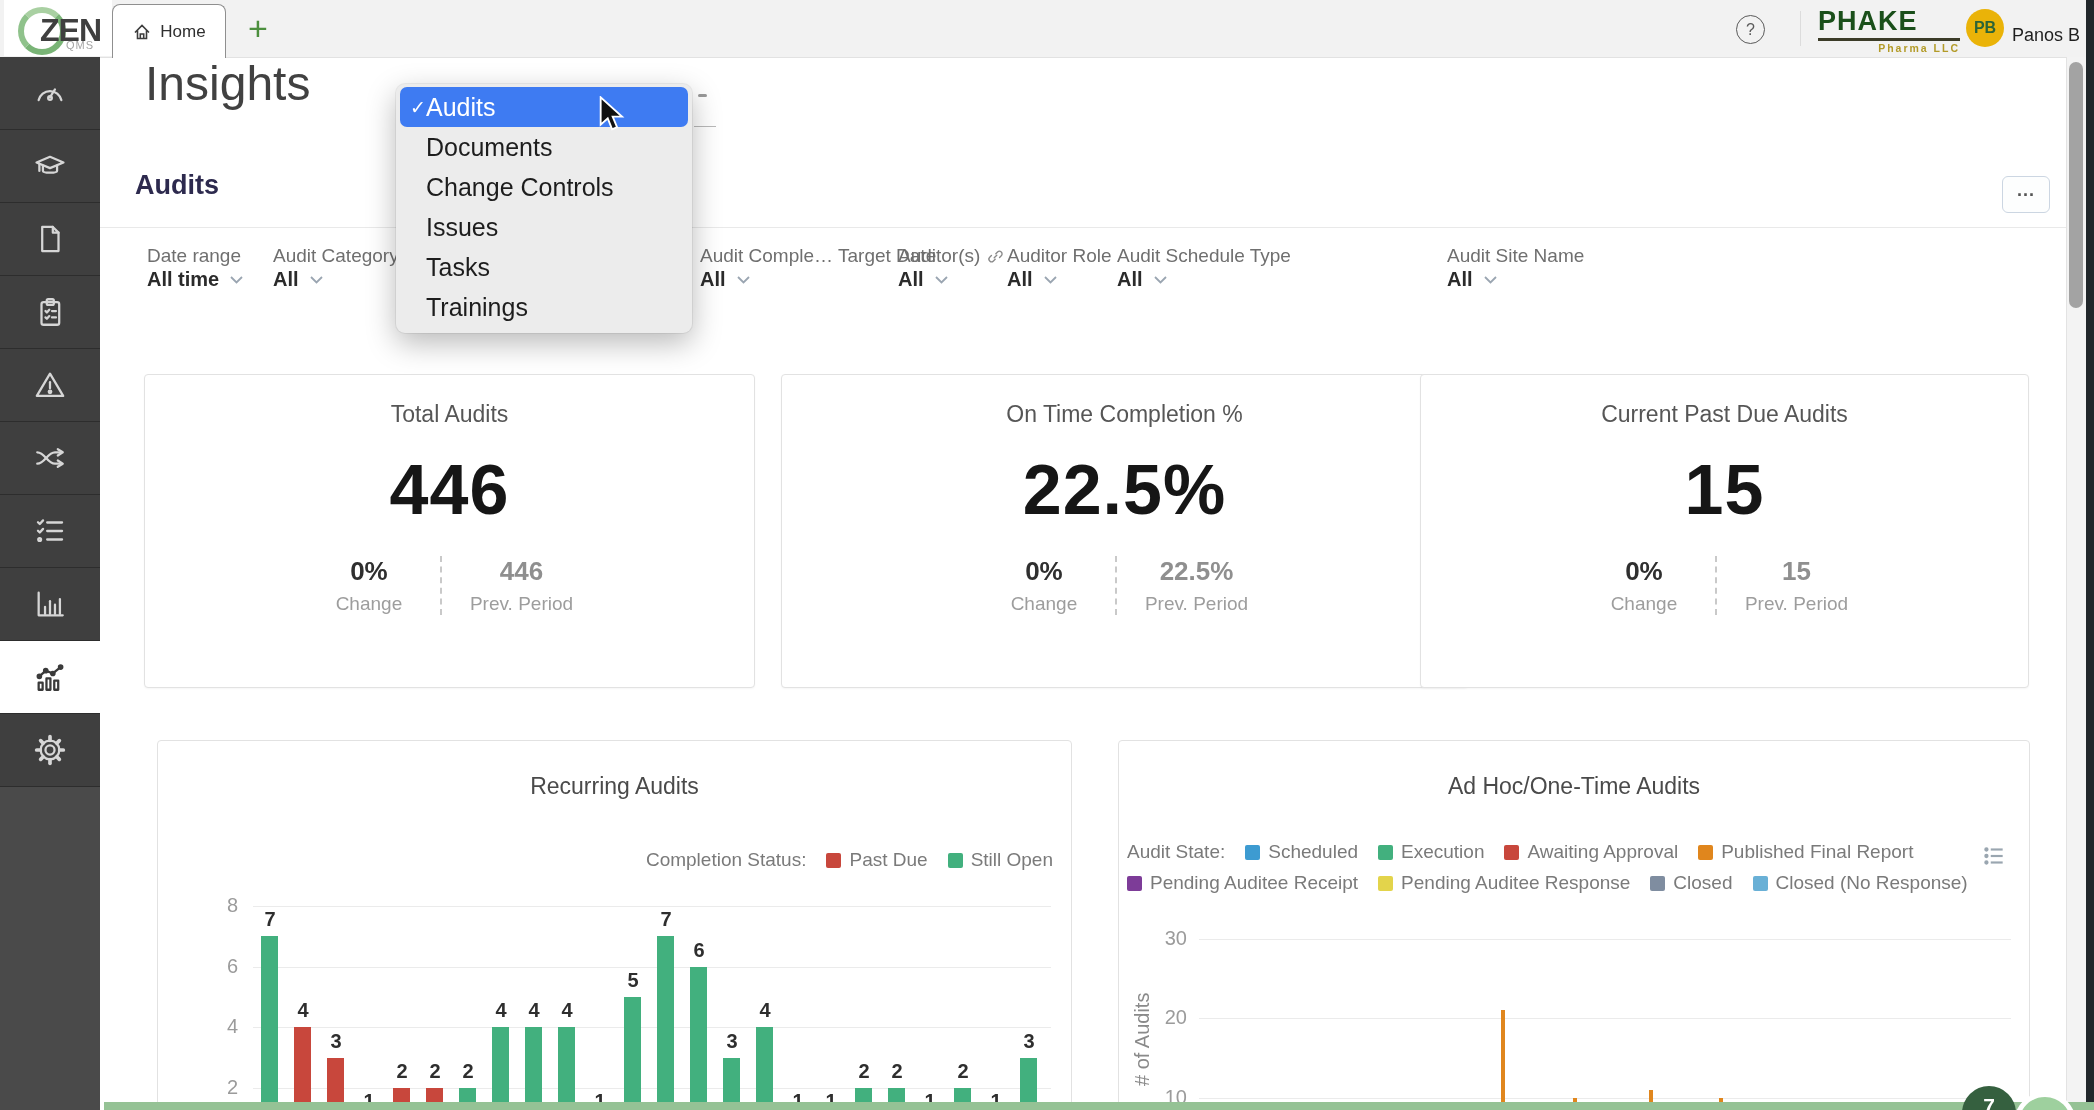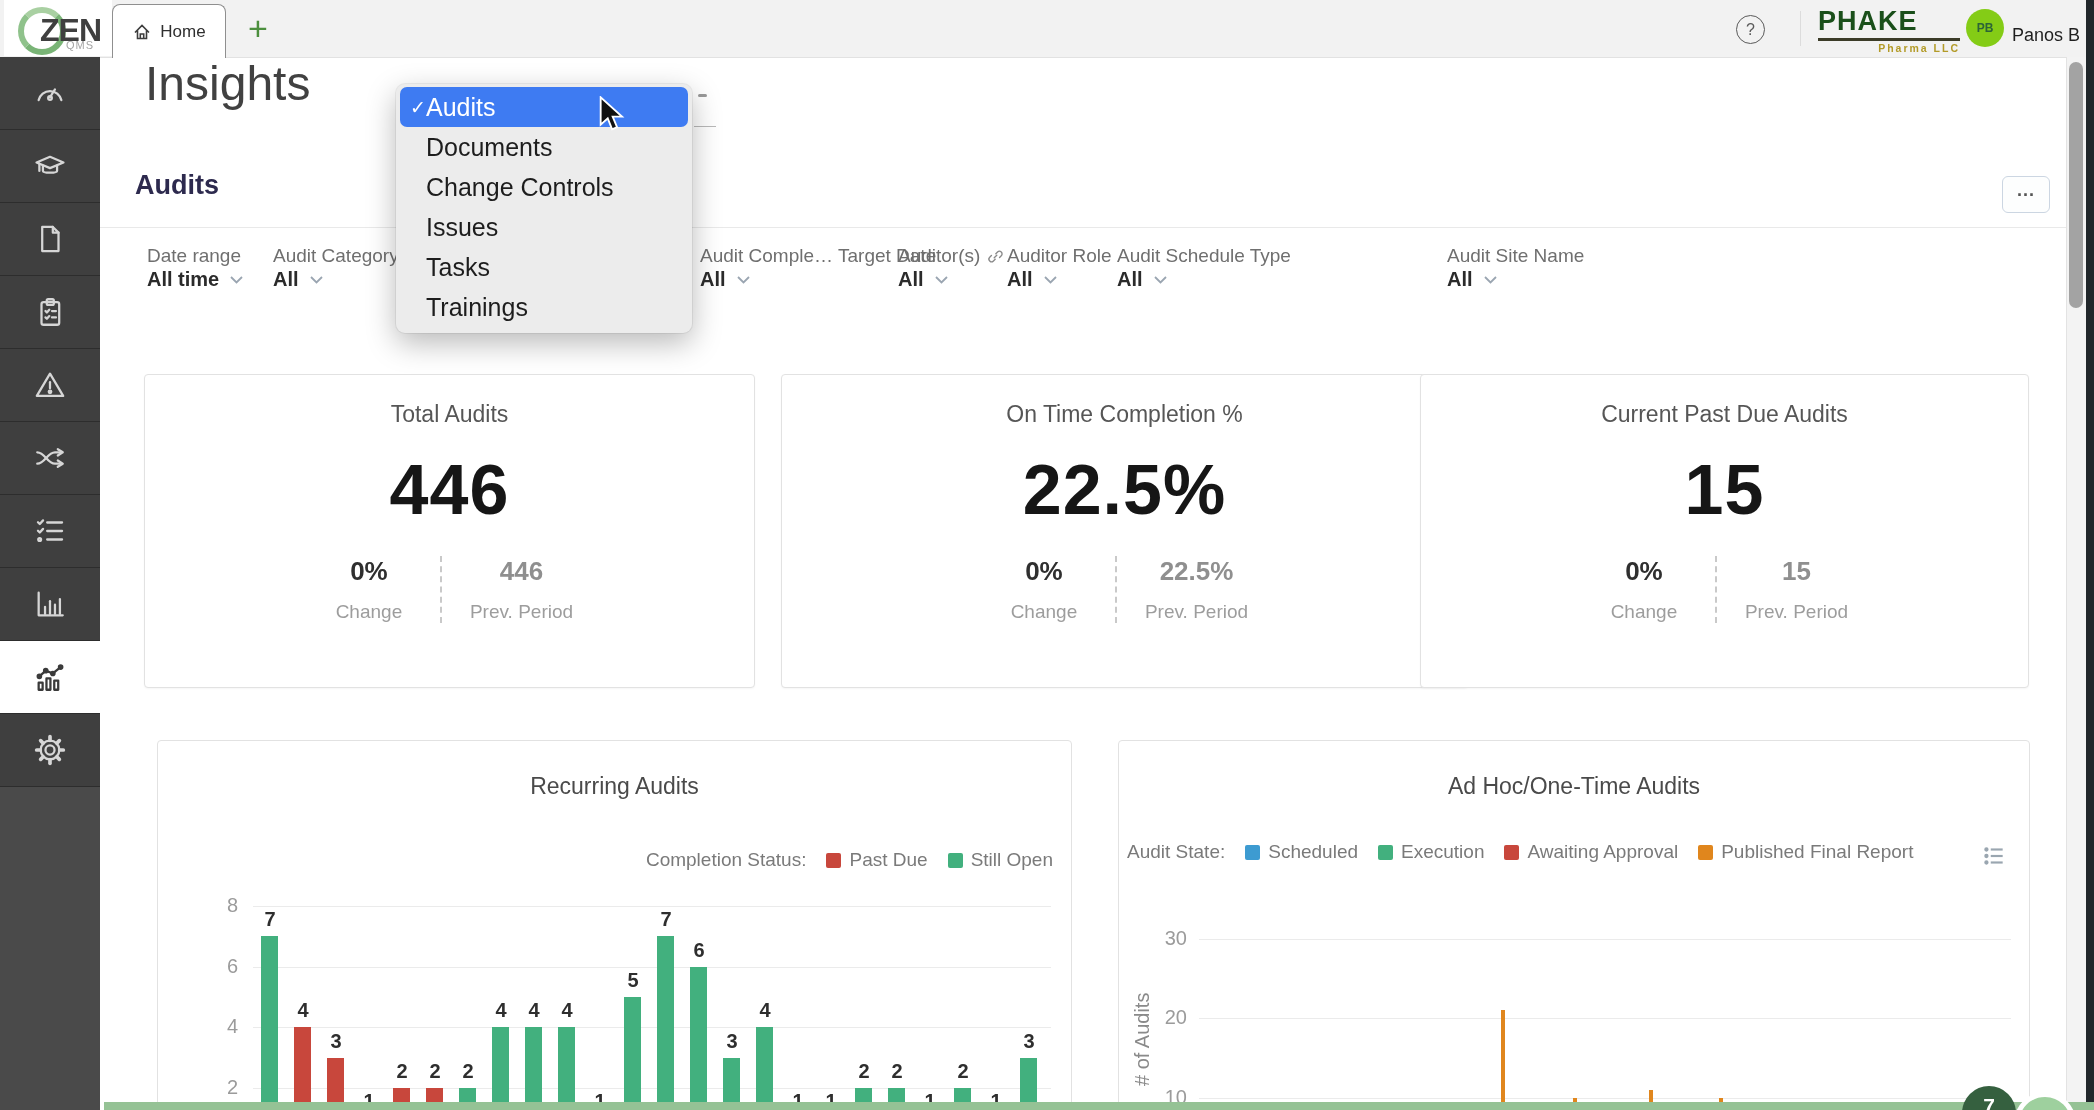--- a/index.html
+++ b/index.html
@@ -13,21 +13,21 @@
   .zen-word{position:absolute;left:36px;top:12px;font-size:32px;font-weight:bold;color:#3f3f3f;letter-spacing:-1px;}
   .qms-word{position:absolute;left:62px;top:39px;font-size:11px;color:#a5a5a5;letter-spacing:1px;}
   .home-tab{position:absolute;left:112px;top:4px;width:112px;height:53px;background:#fff;border:1px solid #8f8f8f;border-bottom:none;border-radius:8px 8px 0 0;display:flex;align-items:center;justify-content:center;gap:8px;}
   .home-tab span{font-size:17px;color:#2f2f2f;}
   .new-tab{position:absolute;left:240px;top:7px;width:36px;height:42px;font-size:34px;font-weight:300;color:#4c8f3e;display:flex;align-items:center;justify-content:center;cursor:default;}
   .help-btn{position:absolute;left:1736px;top:15px;width:27px;height:27px;border:1.6px solid #5a5a5a;border-radius:50%;display:flex;align-items:center;justify-content:center;font-size:16px;color:#5a5a5a;}
   .top-divider{position:absolute;left:1800px;top:11px;width:1px;height:35px;background:#dcdcdc;}
   .phake{position:absolute;left:1818px;top:6px;width:142px;}
   .phake .main{font-size:27px;font-weight:bold;color:#1a4f1a;letter-spacing:1px;border-bottom:3px solid #3c3c28;display:block;padding-bottom:1px;}
   .phake .sub{display:block;text-align:right;font-size:10.5px;font-weight:bold;color:#b39b28;letter-spacing:2px;margin-top:1px;}
-  .avatar{position:absolute;left:1966px;top:9px;width:38px;height:38px;border-radius:50%;background:#84cc16;color:#2c6437;font-weight:bold;font-size:12px;display:flex;align-items:center;justify-content:center;}
+  .avatar{position:absolute;left:1966px;top:9px;width:38px;height:38px;border-radius:50%;background:#eab308;color:#2c6437;font-weight:bold;font-size:16px;display:flex;align-items:center;justify-content:center;}
   .username{position:absolute;left:2012px;top:25px;font-size:18px;color:#1f1f1f;}
 
   
   .sidebar{position:absolute;left:0;top:57px;width:100px;height:1053px;background:#4a4a4a;}
   .side-item{width:100px;height:73px;background:#3f3f3f;border-bottom:1px solid #2d2d2d;display:flex;align-items:center;justify-content:center;color:#d6d6d6;box-sizing:border-box;}
   .side-item.active{background:#ffffff;color:#3a3a3a;}
 
   
   .page-title{position:absolute;left:145px;top:56px;font-size:48px;color:#414141;}
   .section-heading{position:absolute;left:135px;top:170px;font-size:27px;font-weight:bold;color:#2d2a4e;}
@@ -40,21 +40,21 @@
   .filter .fvalue{margin-top:1px;font-size:20px;font-weight:bold;color:#2b2b2b;display:flex;align-items:center;gap:11px;}
 
   
   .stat-card{position:absolute;top:374px;height:314px;background:#fff;border:1px solid #e2e2e2;border-radius:4px;box-shadow:0 1px 2px rgba(0,0,0,0.04);display:flex;flex-direction:column;align-items:center;box-sizing:border-box;}
   .stat-card .ctitle{margin-top:26px;font-size:23px;color:#565656;}
   .stat-card .cvalue{margin-top:22px;font-size:70px;font-weight:bold;color:#161616;letter-spacing:1px;}
   .stat-sub{margin-top:26px;display:flex;align-items:stretch;gap:28px;}
   .stat-sub .col{text-align:center;min-width:86px;}
   .stat-sub .v1{font-size:26px;font-weight:bold;color:#2f2f2f;}
   .stat-sub .v2{font-size:26px;font-weight:bold;color:#8f8f8f;}
-  .stat-sub .lab{margin-top:14px;font-size:19px;color:#9d9d9d;}
+  .stat-sub .lab{margin-top:6px;font-size:19px;color:#9d9d9d;}
   .dash-div{border-left:2px dashed #c9c9c9;width:0;}
 
   
   .chart-card{position:absolute;top:740px;height:420px;background:#fff;border:1px solid #e2e2e2;border-radius:4px;box-sizing:border-box;}
   .chart-title{position:absolute;top:32px;left:0;right:0;text-align:center;font-size:23px;color:#4a4a4a;}
   .legend{display:flex;align-items:center;gap:20px;font-size:19px;color:#7a7a7a;}
   .legend .lt{color:#7a7a7a;}
   .legend-item{display:flex;align-items:center;gap:8px;white-space:nowrap;}
   .legend-item .sq{width:15px;height:15px;border-radius:2px;display:inline-block;}
   .gridline{position:absolute;height:1px;background:#ebebeb;}
@@ -424,20 +424,38 @@
           </span>
           <span class="legend-item">
             <span class="sq" style="background:#c8473c"></span>
             <span>Awaiting Approval</span>
           </span>
           <span class="legend-item">
             <span class="sq" style="background:#e0861d"></span>
             <span>Published Final Report</span>
           </span>
         </div>
+        <div class="legend">
+          <span class="legend-item">
+            <span class="sq" style="background:#7d3c98"></span>
+            <span>Pending Auditee Receipt</span>
+          </span>
+          <span class="legend-item">
+            <span class="sq" style="background:#e3d44b"></span>
+            <span>Pending Auditee Response</span>
+          </span>
+          <span class="legend-item">
+            <span class="sq" style="background:#7f8da0"></span>
+            <span>Closed</span>
+          </span>
+          <span class="legend-item">
+            <span class="sq" style="background:#69b0d6"></span>
+            <span>Closed (No Response)</span>
+          </span>
+        </div>
       </div>
     <svg class="abs" style="left:862px;top:102px" width="26" height="26" viewBox="0 0 24 24">
         <g stroke="#9aa6b0" stroke-width="2" fill="#9aa6b0">
           <circle cx="5" cy="6" r="1"></circle>
           <circle cx="5" cy="12" r="1"></circle>
           <circle cx="5" cy="18" r="1"></circle>
           <line x1="9" y1="6" x2="20" y2="6"></line>
           <line x1="9" y1="12" x2="20" y2="12"></line>
           <line x1="9" y1="18" x2="20" y2="18"></line>
         </g>

